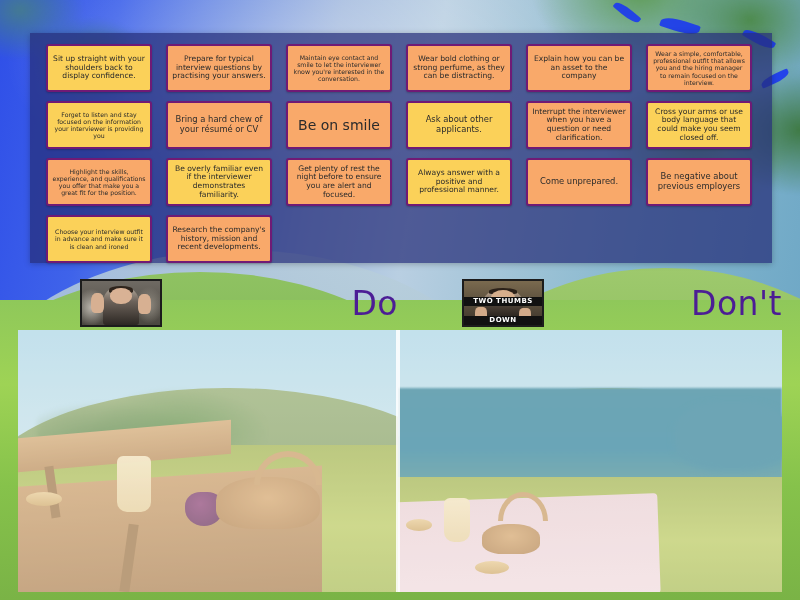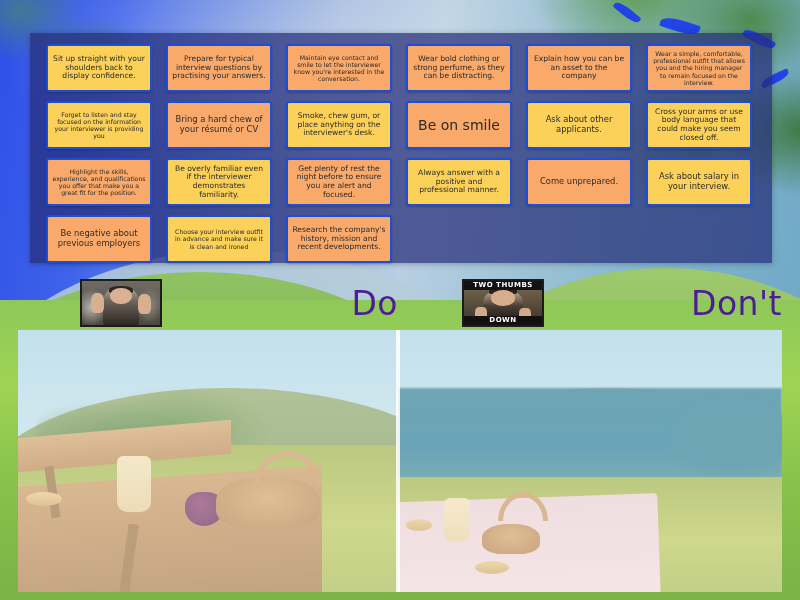--- a/index.html
+++ b/index.html
@@ -102,42 +102,42 @@
     background:radial-gradient(ellipse 30% 60% at 12% 60%,#b9b4ab,rgba(185,180,171,0) 70%),
                radial-gradient(ellipse 26% 60% at 86% 55%,#8e897f,rgba(142,137,127,0) 70%);}
   .tu-man{position:absolute;left:27%;top:14%;width:46%;height:86%;background:linear-gradient(180deg,#b3a99b 0%,#6c625a 38%,#2c2723 100%);border-radius:40% 40% 8% 8%;}
   .tu-face{position:absolute;left:36%;top:16%;width:28%;height:36%;background:#d9b295;border-radius:48%;}
   .tu-hair{position:absolute;left:34%;top:12%;width:32%;height:16%;background:#2e241c;border-radius:50% 50% 20% 20%;}
   .tu-thumb{position:absolute;width:13px;height:20px;background:#d7b092;border-radius:40% 40% 30% 30%;}
 
   
   .td-bg{position:absolute;inset:0;background:linear-gradient(180deg,#7a6a4f,#3b332a);}
   .td-bar{position:absolute;left:0;width:100%;background:#111;color:#fff;font-size:7px;line-height:9px;text-align:center;font-weight:bold;letter-spacing:.5px;}
-  .td-bar-top{top:0;height:9px;}
+  .td-bar-top{top:16px;height:9px;}
   .td-bar-bot{bottom:0;height:9px;}
   .td-man{position:absolute;left:24%;top:20%;width:52%;height:78%;background:linear-gradient(180deg,#cbb39a 0%,#4b4036 46%,#15120f 100%);border-radius:38% 38% 6% 6%;}
   .td-face{position:absolute;left:34%;top:20%;width:32%;height:36%;background:#d6ae8c;border-radius:48%;}
   .td-hair{position:absolute;left:32%;top:16%;width:36%;height:14%;background:#2b2119;border-radius:50% 50% 18% 18%;}
   .td-thumb{position:absolute;width:12px;height:18px;background:#d2aa89;border-radius:30% 30% 45% 45%;}
 
   
   #card-panel{
     position:absolute;left:30px;top:33px;width:742px;height:230px;
     background:rgba(38,46,120,.72);
     box-shadow:0 1px 6px rgba(0,0,0,.25);
   }
   #card-grid{
     position:absolute;left:16px;top:11px;
     display:grid;
     grid-template-columns:repeat(6,106px);
     grid-template-rows:repeat(4,48px);
     gap:9px 14px;
   }
   .card{
-    border:2px solid #1d4ed8;
+    border:2px solid #701a75;
     border-radius:3px;
     display:flex;align-items:center;justify-content:center;
     text-align:center;
     padding:2px 4px;
     box-sizing:border-box;
     color:#2b2b2b;
     line-height:1.15;
     overflow:hidden;
     box-shadow:0 1px 2px rgba(0,0,0,.22);
     font-family:"DejaVu Sans", sans-serif;
@@ -232,27 +232,26 @@
 <div id="card-panel">
   <div id="card-grid">
       <div class="card yellow sz-s">Sit up straight with your shoulders back to display confidence.</div>
       <div class="card orange sz-s">Prepare for typical interview questions by practising your answers.</div>
       <div class="card orange sz-xs">Maintain eye contact and smile to let the interviewer know you're interested in the conversation.</div>
       <div class="card orange sz-s">Wear bold clothing or strong perfume, as they can be distracting.</div>
       <div class="card orange sz-s">Explain how you can be an asset to the company</div>
       <div class="card orange sz-xs">Wear a simple, comfortable, professional outfit that allows you and the hiring manager to remain focused on the interview.</div>
       <div class="card yellow sz-xs">Forget to listen and stay focused on the information your interviewer is providing you</div>
       <div class="card orange sz-m">Bring a hard chew of your résumé or CV</div>
-      <div class="card yellow sz-s">Smoke, chew gum, or place anything on the interviewer's desk.</div>
       <div class="card orange sz-l">Be on smile</div>
       <div class="card yellow sz-m">Ask about other applicants.</div>
+      <div class="card orange sz-s">Interrupt the interviewer when you have a question or need clarification.</div>
       <div class="card yellow sz-s">Cross your arms or use body language that could make you seem closed off.</div>
       <div class="card orange sz-xs">Highlight the skills, experience, and qualifications you offer that make you a great fit for the position.</div>
       <div class="card yellow sz-s">Be overly familiar even if the interviewer demonstrates familiarity.</div>
       <div class="card orange sz-s">Get plenty of rest the night before to ensure you are alert and focused.</div>
       <div class="card yellow sz-s">Always answer with a positive and professional manner.</div>
       <div class="card orange sz-m">Come unprepared.</div>
-      <div class="card yellow sz-m">Ask about salary in your interview.</div>
       <div class="card orange sz-m">Be negative about previous employers</div>
       <div class="card yellow sz-xs">Choose your interview outfit in advance and make sure it is clean and ironed</div>
       <div class="card orange sz-s">Research the company's history, mission and recent developments.</div>
     </div>
 </div>
 
 </body></html>

